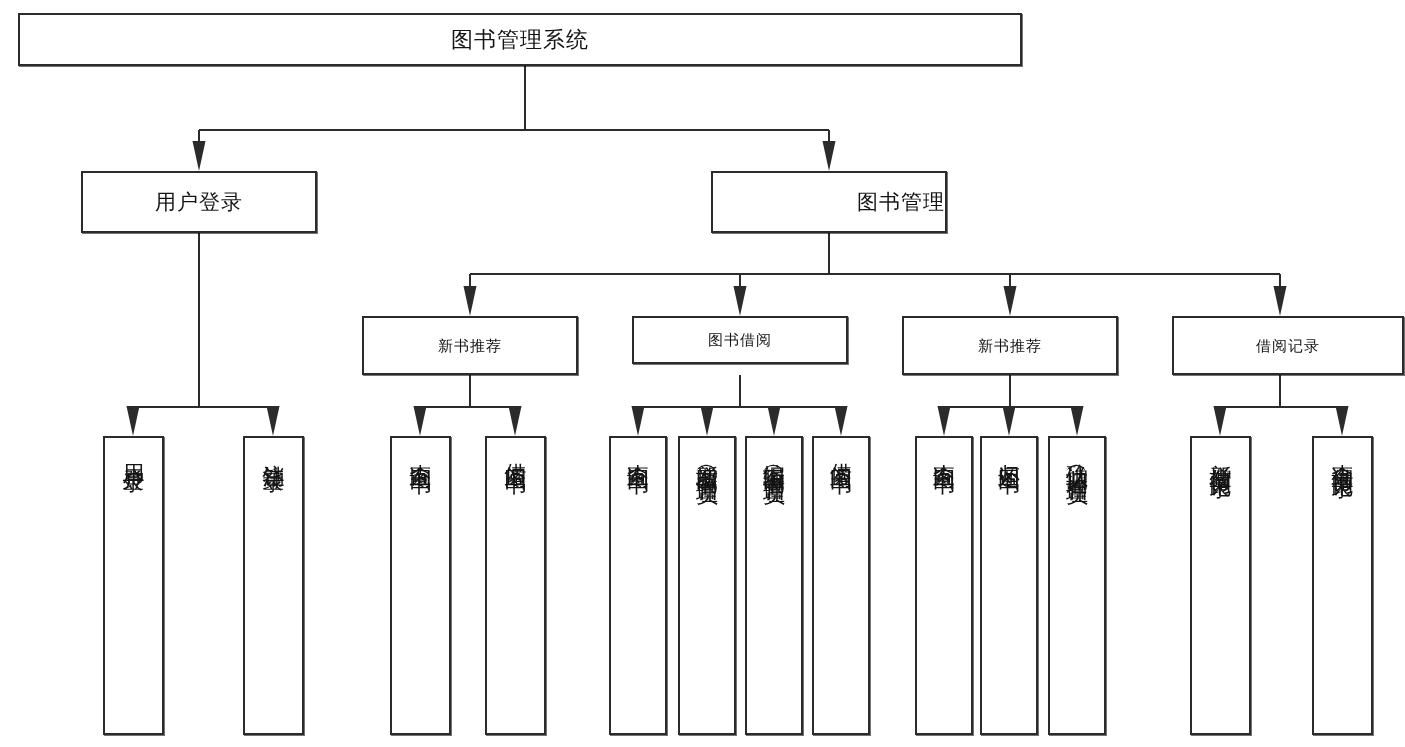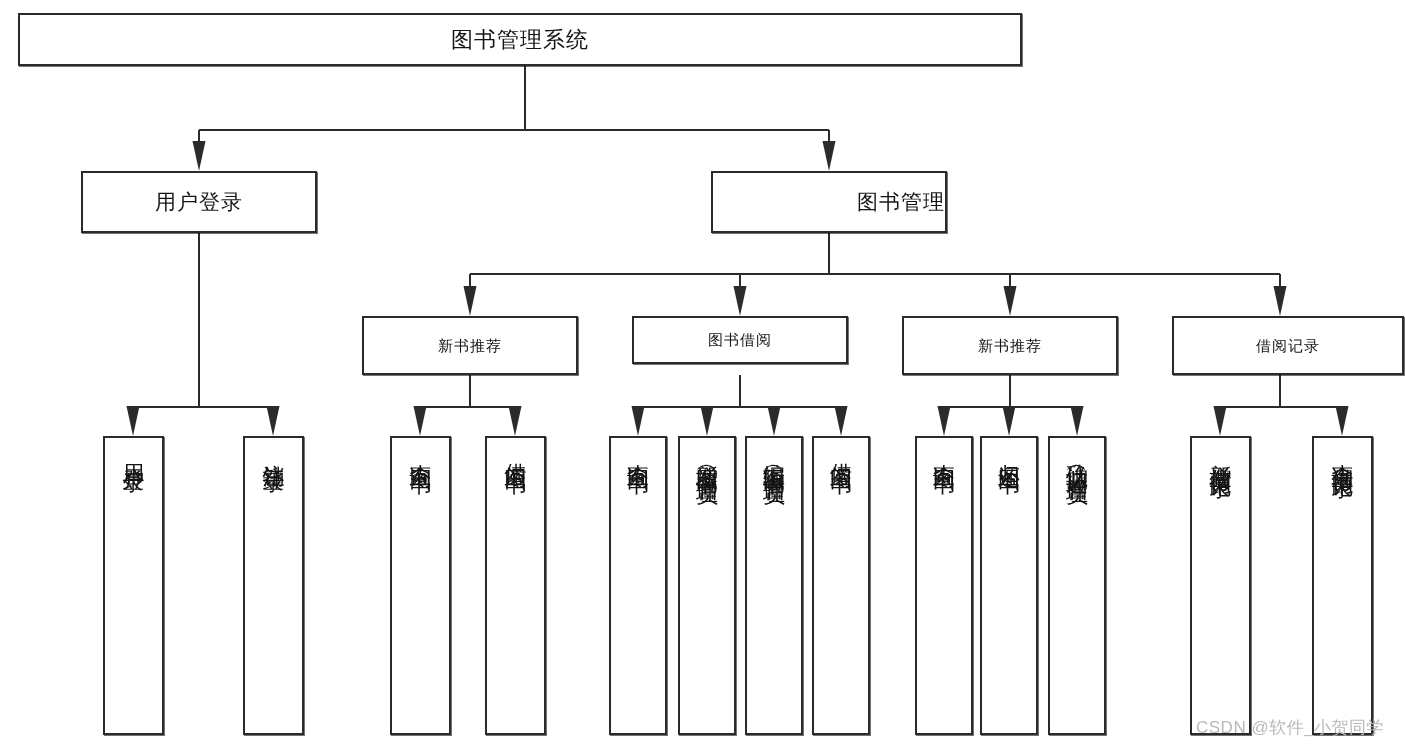--- a/index.html
+++ b/index.html
@@ -167,14 +167,13 @@
       <div class="node leaf leaf" style="left: 1048px; top: 436px; width: 58px; height: 299px;">
         <span class="node-label">确认归还（管理员）</span>
       </div>
       <div class="node leaf leaf" style="left: 1190px; top: 436px; width: 61px; height: 299px;">
         <span class="node-label">新增借阅记录</span>
       </div>
       <div class="node leaf leaf" style="left: 1312px; top: 436px; width: 61px; height: 299px;">
         <span class="node-label">查询借阅记录</span>
       </div>
     </div>
-  <div class="watermark" style="left: 1196px; top: 716px;">CSDN @软件_小贺同学</div>
 </div>
 
 </body></html>

